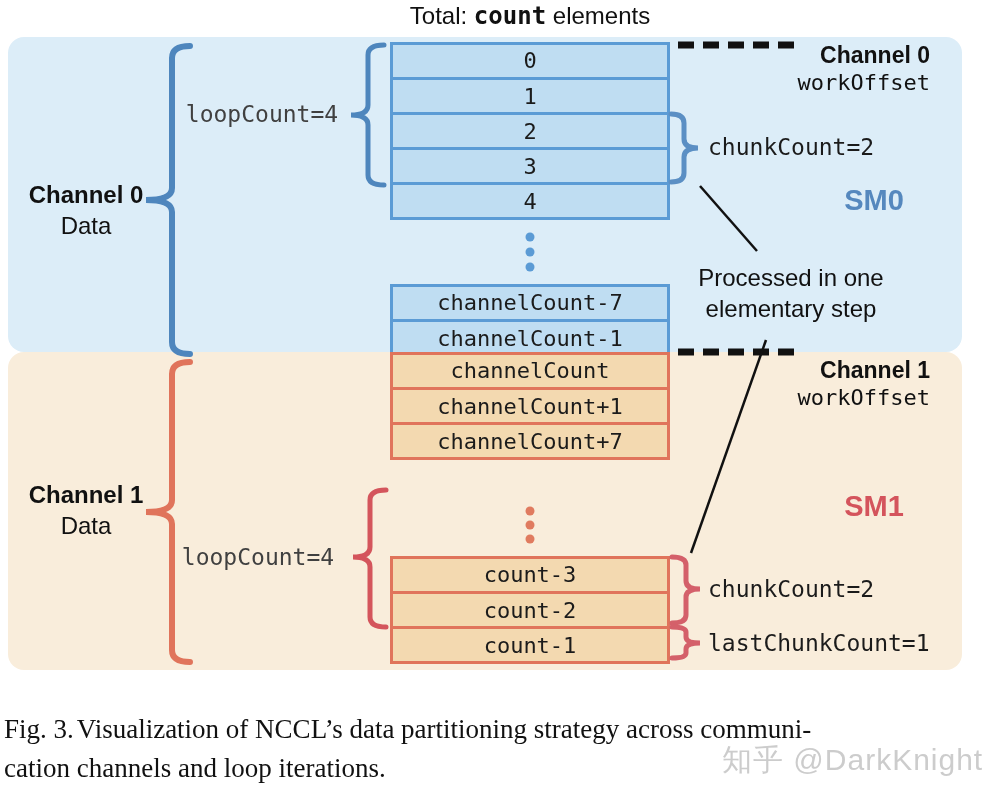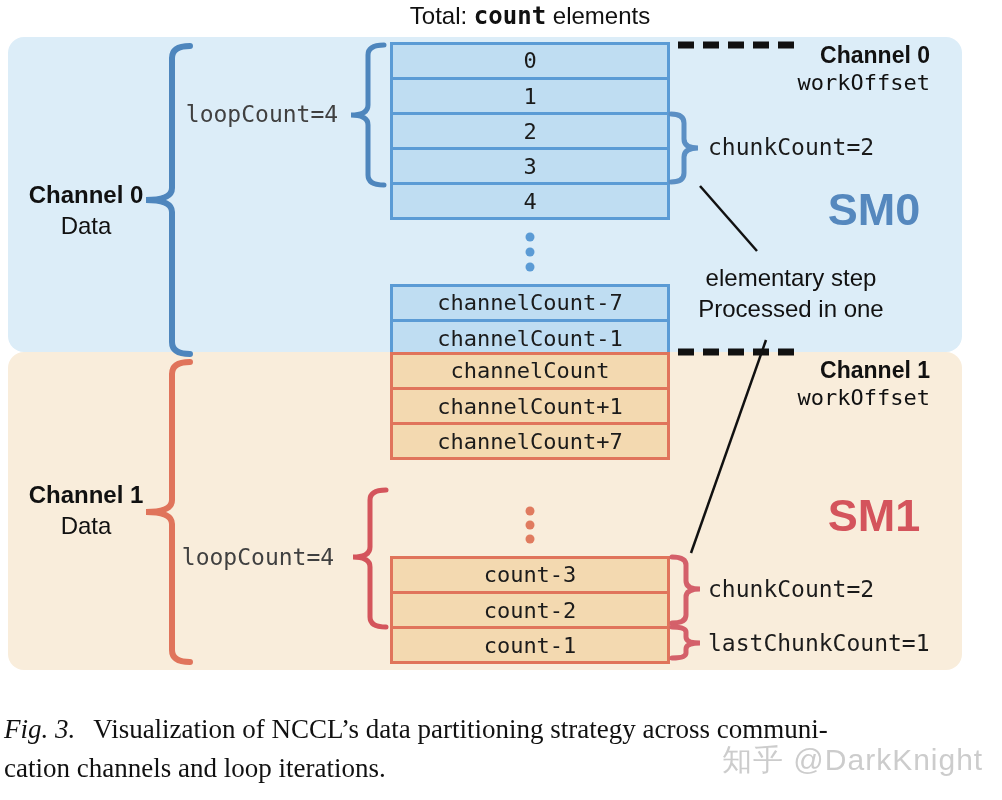--- a/index.html
+++ b/index.html
@@ -47,29 +47,29 @@
   .side-label{left:18px;width:136px;text-align:center;color:#111;}
   .side-label .t{font-size:24px;font-weight:700;line-height:30px;}
   .side-label .d{font-size:24px;line-height:32px;}
   .ch0-side{top:180px;}
   .ch1-side{top:480px;}
   .offset-block{left:736px;width:194px;text-align:right;color:#111;}
   .offset-block .t{font-size:23px;font-weight:700;line-height:28px;}
   .offset-block .o{font-size:22px;line-height:28px;}
   .off0{top:41px;}
   .off1{top:356px;}
-  .sm-label{left:818px;width:112px;text-align:center;font-size:45px;font-weight:700;}
+  .sm-label{left:818px;width:112px;text-align:center;font-size:29px;font-weight:700;}
   .sm0{top:184px;color:#5588BE;}
   .sm1{top:490px;color:#D4545C;}
   .annotation{left:686px;top:262px;width:210px;text-align:center;
               font-size:24px;line-height:31px;color:#111;}
 
   
   .caption{left:4px;top:710px;width:998px;font-size:27px;color:#111;line-height:39px;}
-  .caption .cap-label{margin-right:18px;font-style:italic;}
+  .caption .cap-label{margin-right:3px;}
 
   
   .watermark{left:722px;top:740px;font-size:30px;color:#c4c4c4;opacity:.85;
              letter-spacing:1px;white-space:nowrap;}
 
   svg.overlay{position:absolute;left:0;top:0;pointer-events:none;}
 </style>
 </head>
 <body>
 
@@ -145,22 +145,22 @@
   <div class="t">Channel 0</div>
   <div class="d">Data</div>
 </div>
 <div class="abs offset-block off0">
   <div class="t">Channel 0</div>
   <div class="o mono">workOffset</div>
 </div>
 <div class="abs sm-label sm0">SM0</div>
 
 <div class="abs annotation">
+  <div>Processed in one</div>
   <div>elementary step</div>
-  <div>Processed in one</div>
 </div>
 
 <div class="abs mono loop-label loop1">loopCount=4</div>
 <div class="abs mono chunk-label chunk1">chunkCount=2</div>
 <div class="abs mono chunk-label lastchunk">lastChunkCount=1</div>
 <div class="abs side-label ch1-side">
   <div class="t">Channel 1</div>
   <div class="d">Data</div>
 </div>
 <div class="abs offset-block off1">

